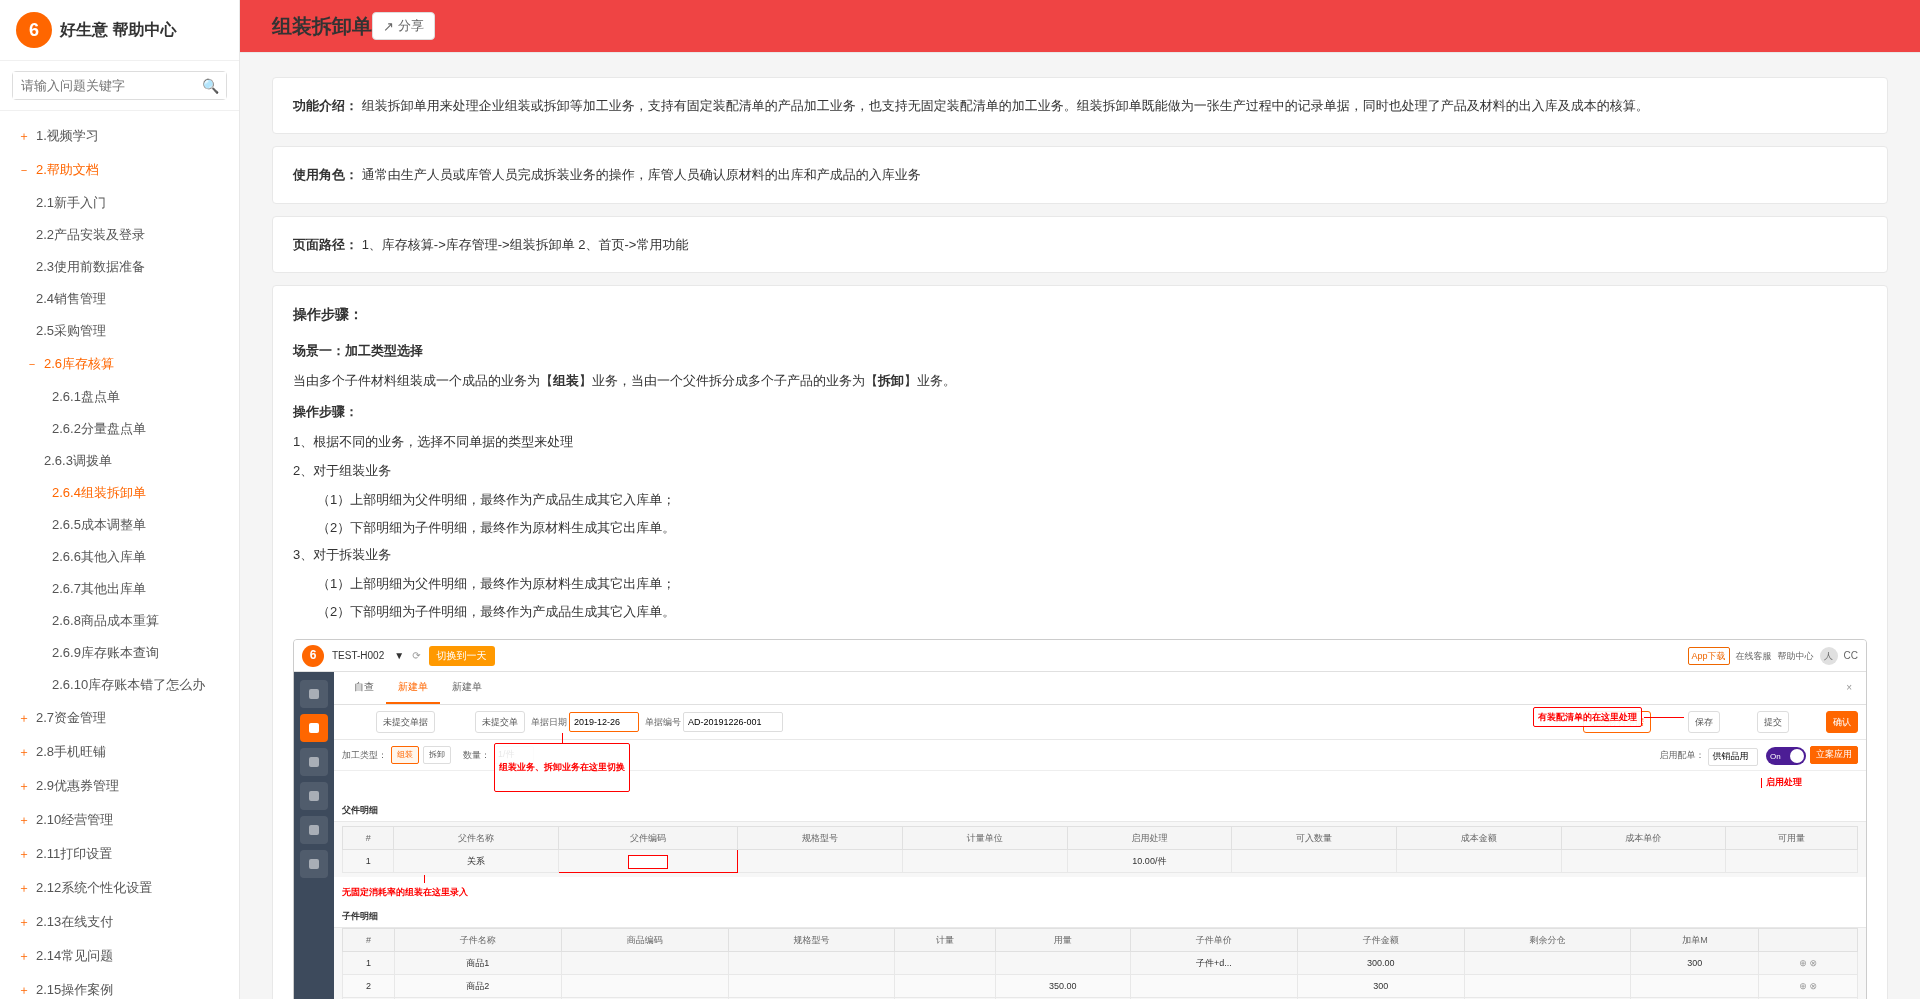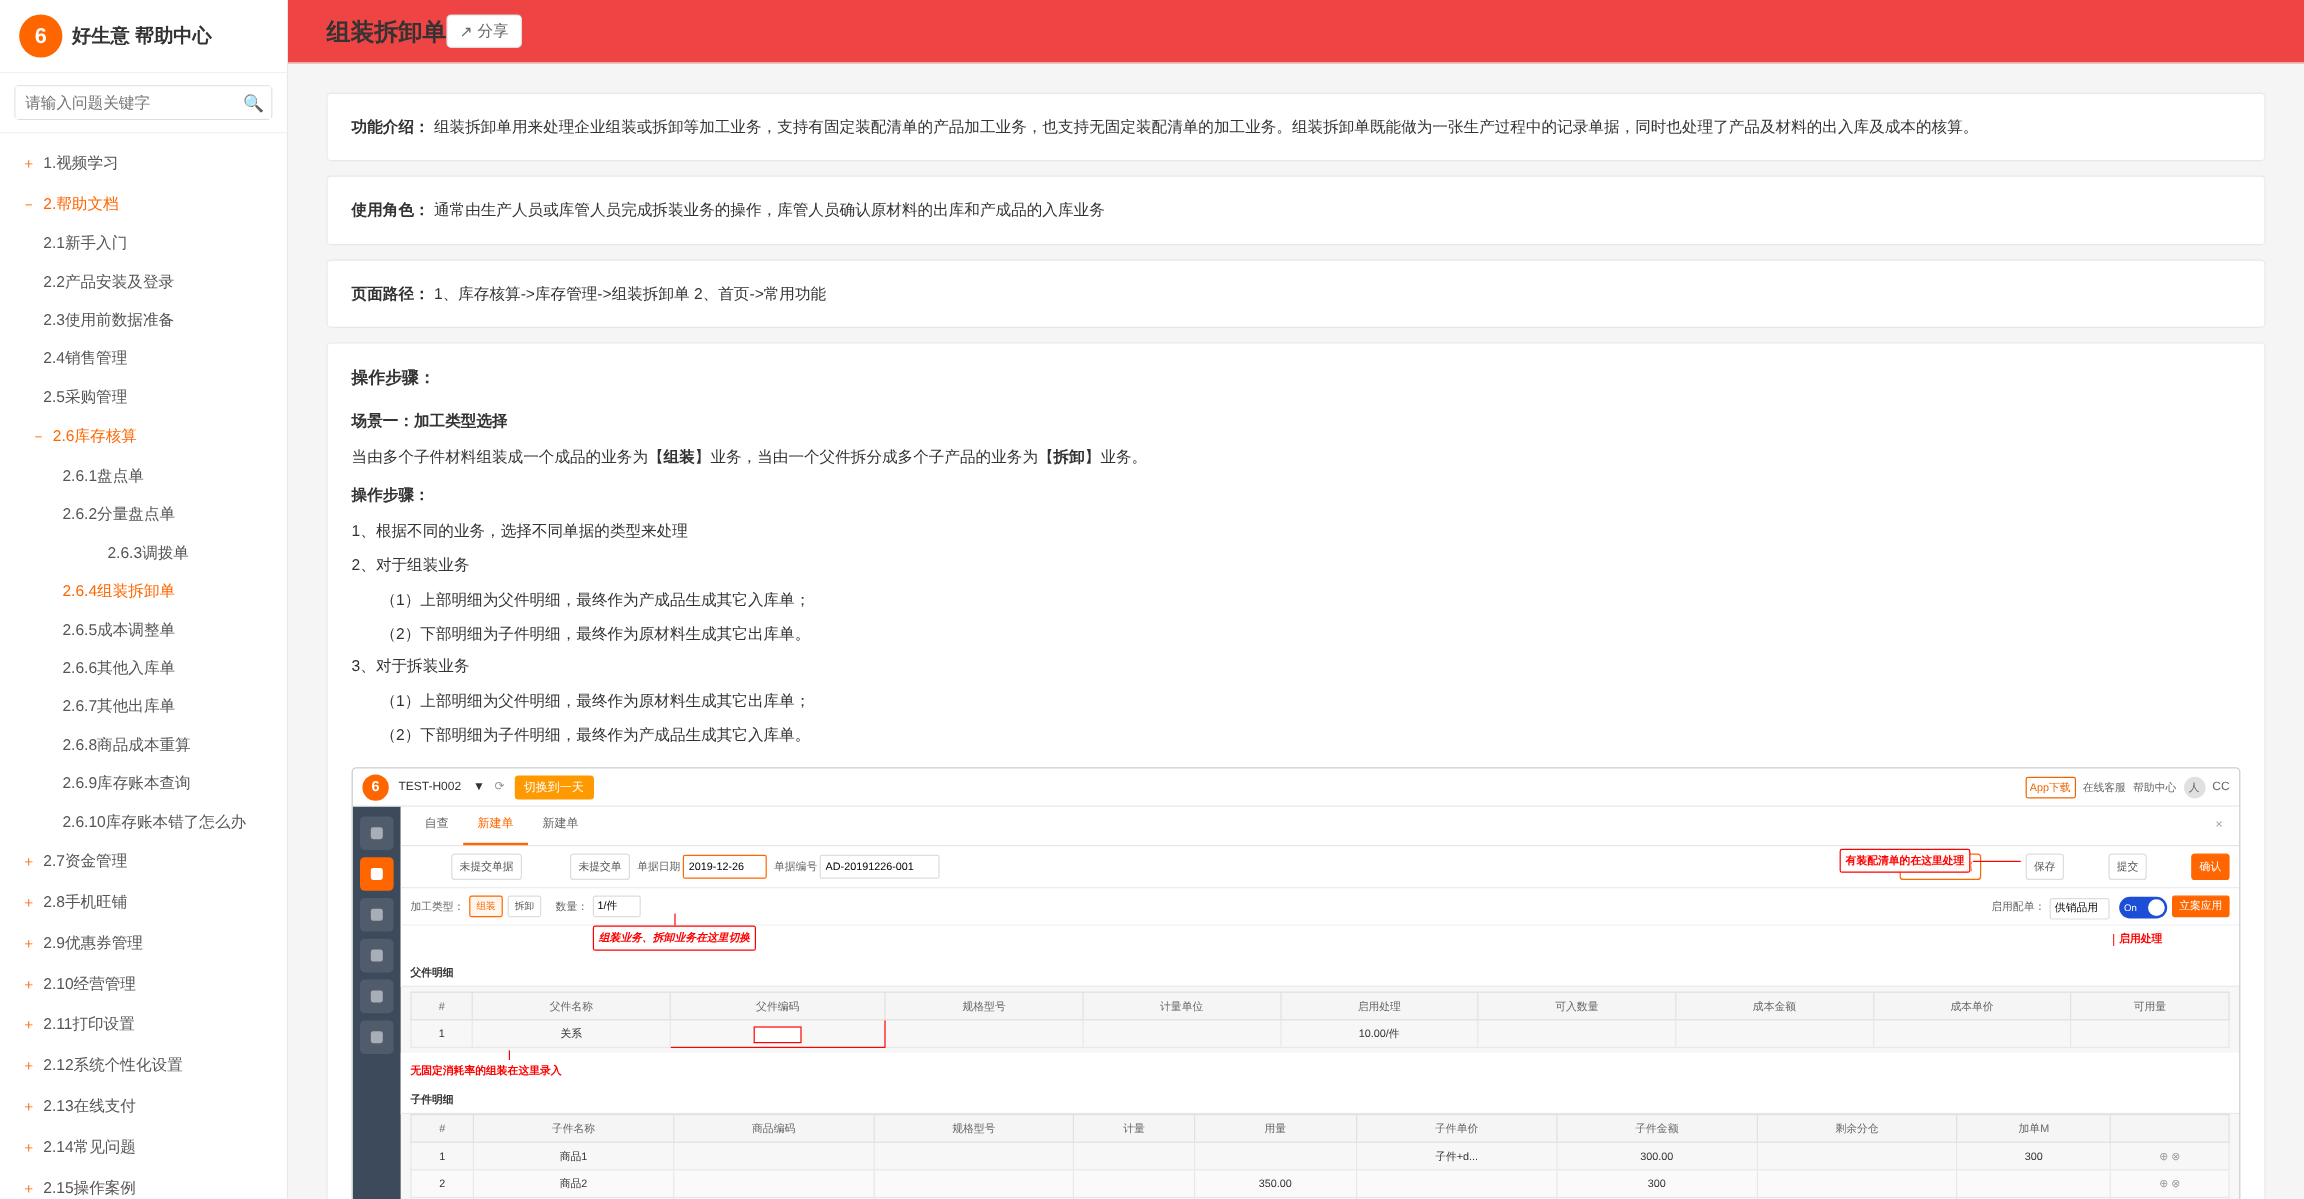--- a/index.html
+++ b/index.html
@@ -108,21 +108,21 @@
     <div class="sub-item"><span>2.2产品安装及登录</span></div>
     <div class="sub-item"><span>2.3使用前数据准备</span></div>
     <div class="sub-item"><span>2.4销售管理</span></div>
     <div class="sub-item"><span>2.5采购管理</span></div>
     <div class="nav-item section active" style="padding-left:24px;">
       <span class="expand-icon" style="color:#f60;">－</span>
       <span style="color:#f60;">2.6库存核算</span>
     </div>
     <div class="sub-item" style="padding-left:52px;"><span>2.6.1盘点单</span></div>
     <div class="sub-item" style="padding-left:52px;"><span>2.6.2分量盘点单</span></div>
-    <div class="sub-item" style="padding-left:24px;text-align:center;"><span>2.6.3调拨单</span></div>
+    <div class="sub-item" style="padding-left:44px;"><span>2.6.3调拨单</span></div>
     <div class="sub-item current" style="padding-left:52px;"><span>2.6.4组装拆卸单</span></div>
     <div class="sub-item" style="padding-left:52px;"><span>2.6.5成本调整单</span></div>
     <div class="sub-item" style="padding-left:52px;"><span>2.6.6其他入库单</span></div>
     <div class="sub-item" style="padding-left:52px;"><span>2.6.7其他出库单</span></div>
     <div class="sub-item" style="padding-left:52px;"><span>2.6.8商品成本重算</span></div>
     <div class="sub-item" style="padding-left:52px;"><span>2.6.9库存账本查询</span></div>
     <div class="sub-item" style="padding-left:52px;"><span>2.6.10库存账本错了怎么办</span></div>
     <div class="nav-item section">
       <span class="expand-icon">＋</span>
       <span>2.7资金管理</span>
@@ -291,28 +291,28 @@
 
             <div class="mock-inner-toolbar" style="position:relative;">
               <span style="font-size:9px; color:#666;">加工类型：</span>
               <button class="mock-inner-btn" style="border:1px solid #f60; color:#f60; background:#fff6ed;">组装</button>
               <button class="mock-inner-btn">拆卸</button>
               <span style="font-size:9px; color:#666; margin-left:8px;">数量：</span>
               <input type="text" style="height: 18px; border: 1px solid rgb(221, 221, 221); border-radius: 2px; padding: 0px 3px; font-size: 9px; width: 40px;" value="1/件">
 
               <div style="position:absolute; left:160px; bottom:-22px; display:flex; flex-direction:column; align-items:center; z-index:10;">
                 <div style="width:1px; height:10px; background:red;"></div>
-                <span style="color:red; font-size:9px; font-weight:bold; background:rgba(255,255,255,0.9); border:1px solid red; border-radius:2px; padding:1px 4px; white-space:nowrap;font-style:italic;">组装业务、拆卸业务在这里切换</span>
+                <span style="color:red; font-size:9px; font-weight:bold; background:rgba(255,255,255,0.9); border:1px solid red; border-radius:2px; padding:15px 4px; white-space:nowrap;">组装业务、拆卸业务在这里切换</span>
               </div>
 
               <div style="margin-left:auto; display:flex; align-items:center; gap:4px;">
                 <span style="font-size:9px; color:#666;">启用配单：</span>
                 <div style="position:relative;">
                   <input type="text" style="height: 18px; border: 1px solid rgb(221, 221, 221); border-radius: 2px; padding: 0px 3px; font-size: 9px; width: 50px;" value="供销品用">
-                  <span style="display:inline-block; width:40px; height:18px; border-radius:9px; background:#1d4ed8; position:relative; margin-left:4px; vertical-align:middle;">
+                  <span style="display:inline-block; width:40px; height:18px; border-radius:9px; background:#4c1d95; position:relative; margin-left:4px; vertical-align:middle;">
                     <span style="display:inline-block; width:14px; height:14px; border-radius:50%; background:#fff; position:absolute; right:2px; top:2px;"></span>
                     <span style="color:#fff; font-size:8px; position:absolute; left:4px; top:3px;">On</span>
                   </span>
                 </div>
 
                 <div style="position:absolute; right:60px; bottom:-22px; display:flex; flex-direction:row; align-items:center; z-index:10;">
                   <div style="width:1px; height:10px; background:red;"></div>
                   <span style="color:red; font-size:9px; font-weight:bold; background:rgba(255,255,255,0.9); padding:1px 4px; white-space:nowrap;">启用处理</span>
                 </div>
                 <button class="mock-inner-btn orange-btn" style="font-size:9px;">立案应用</button>

